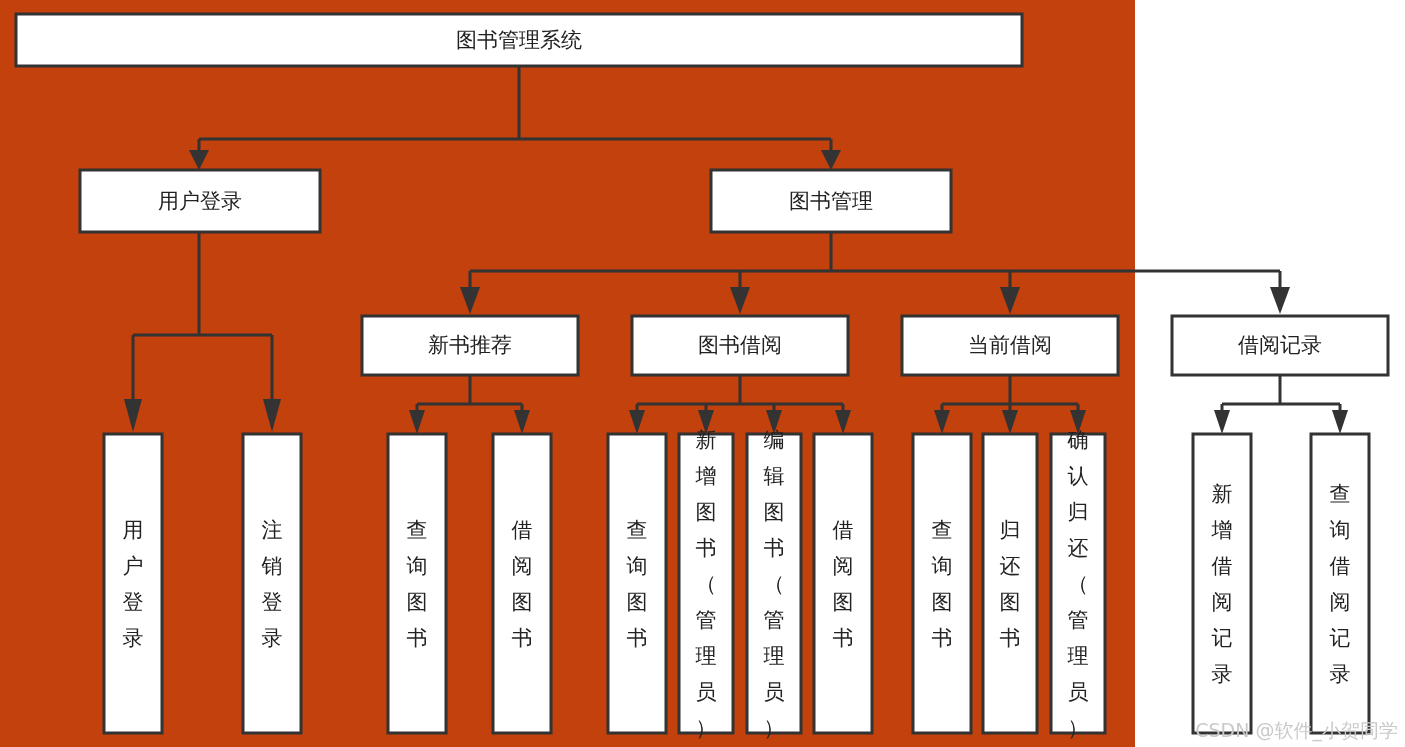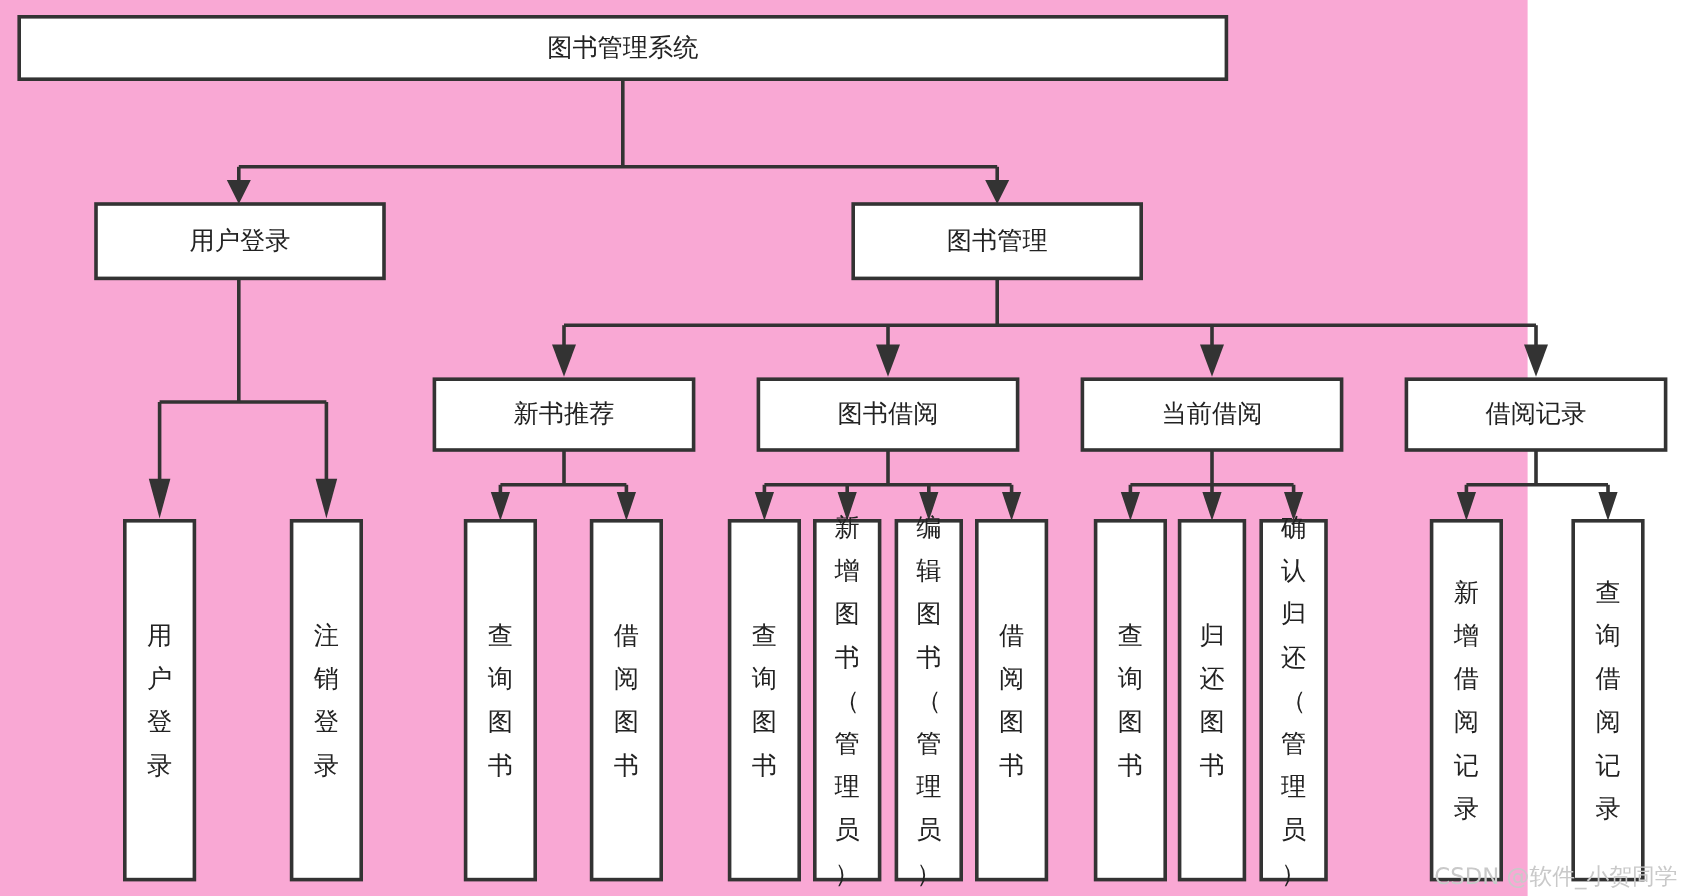--- a/index.html
+++ b/index.html
@@ -9,23 +9,23 @@
     background: #ffffff;
   }
   body {
     width: 1405px;
     height: 747px;
     font-family: "DejaVu Sans", "Liberation Sans", sans-serif;
     overflow: hidden;
   }
   #diagram-root {
     position: relative;
-    width: 1273px;
+    width: 1135px;
     height: 747px;
-    background: #f9a8d4;
+    background: #c2410c;
   }
   svg.diagram {
     display: block;
     width: 1405px;
     height: 747px;
   }
   .node-box {
     fill: #ffffff;
     stroke: #333333;
     stroke-width: 3;

